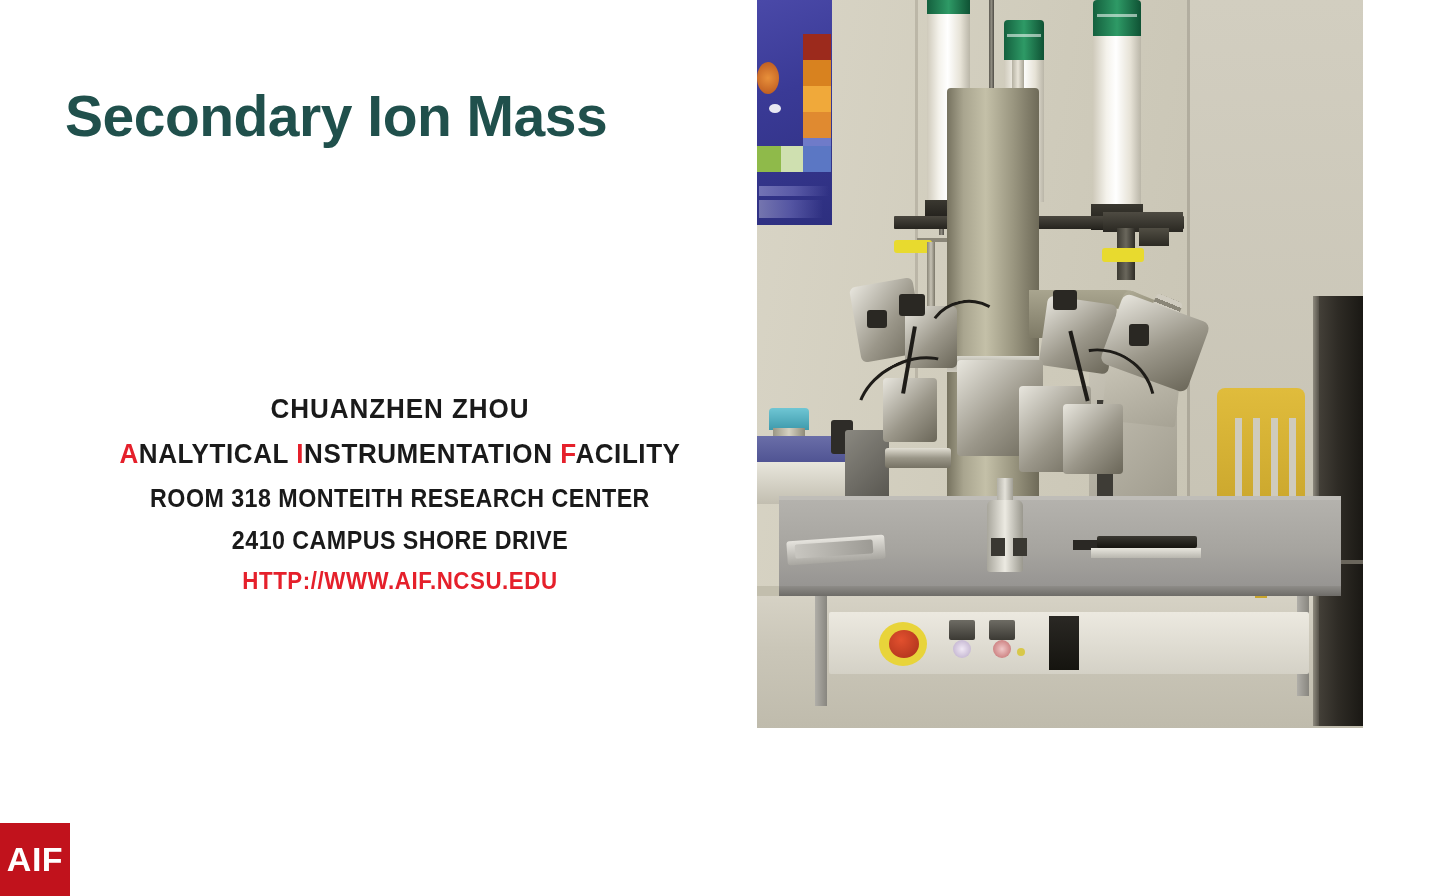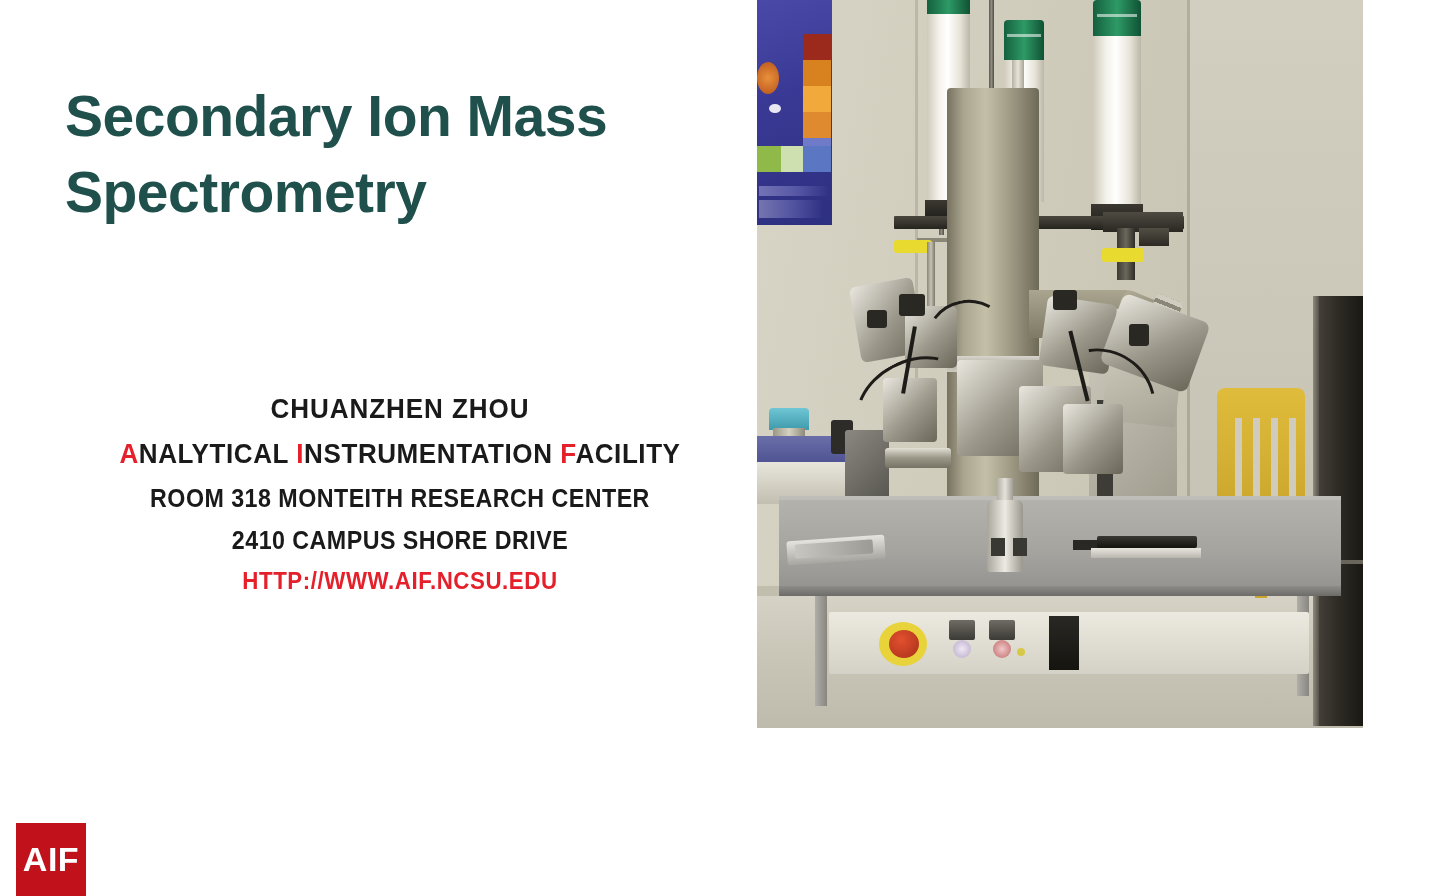--- a/index.html
+++ b/index.html
@@ -273,21 +273,21 @@
   .chair-leg { left:498px; top:530px; width:12px; height:68px; background:#c9a52c; }
 
   
   .cabinet { left:556px; top:296px; width:50px; height:430px;
              background:linear-gradient(90deg,#4a463e,#2e2b25,#1a1814); }
   .cab-edge { left:556px; top:296px; width:6px; height:430px;
               background:linear-gradient(90deg,#8e8a7e,#56524a); }
   .cab-line { left:566px; top:560px; width:40px; height:4px; background:#6a665c; }
 
   
-  #logo { position:absolute; left:16px; top:823px; width:300px; height:73px;text-align:center; }
+  #logo { position:absolute; left:0px; top:823px; width:300px; height:73px;text-align:center; }
   #logo-mark {
     position:absolute; left:0px; top:0px; width:70px; height:73px;
     background:#C1121C;
     color:#ffffff;
     font-weight:bold; font-size:34px;
     display:flex; align-items:center; justify-content:center;
     letter-spacing:0.5px;
   }
   #logo-text {
     position:absolute; left:80px; top:5px; width:200px;
@@ -298,21 +298,20 @@
   .lg2 { color:#8c8c8c; }
   .lg3 { color:#c4c4c4; }
 </style>
 </head>
 <body>
 
 <div id="slide">
 
   <h1 id="title">
     <span class="tline">Secondary Ion Mass</span>
-    <span class="tline">Spectrometry</span>
   </h1>
 
   <div id="authorblock">
     <span class="ln l-name">CHUANZHEN ZHOU</span>
     <span class="ln l-fac"><span class="redcap">A</span><span>NALYTICAL </span><span class="redcap">I</span><span>NSTRUMENTATION </span><span class="redcap">F</span><span>ACILITY</span></span>
     <span class="ln l-room">ROOM 318 MONTEITH RESEARCH CENTER</span>
     <span class="ln l-addr">2410 CAMPUS SHORE DRIVE</span>
     <span class="ln l-url">HTTP://WWW.AIF.NCSU.EDU</span>
   </div>
 

